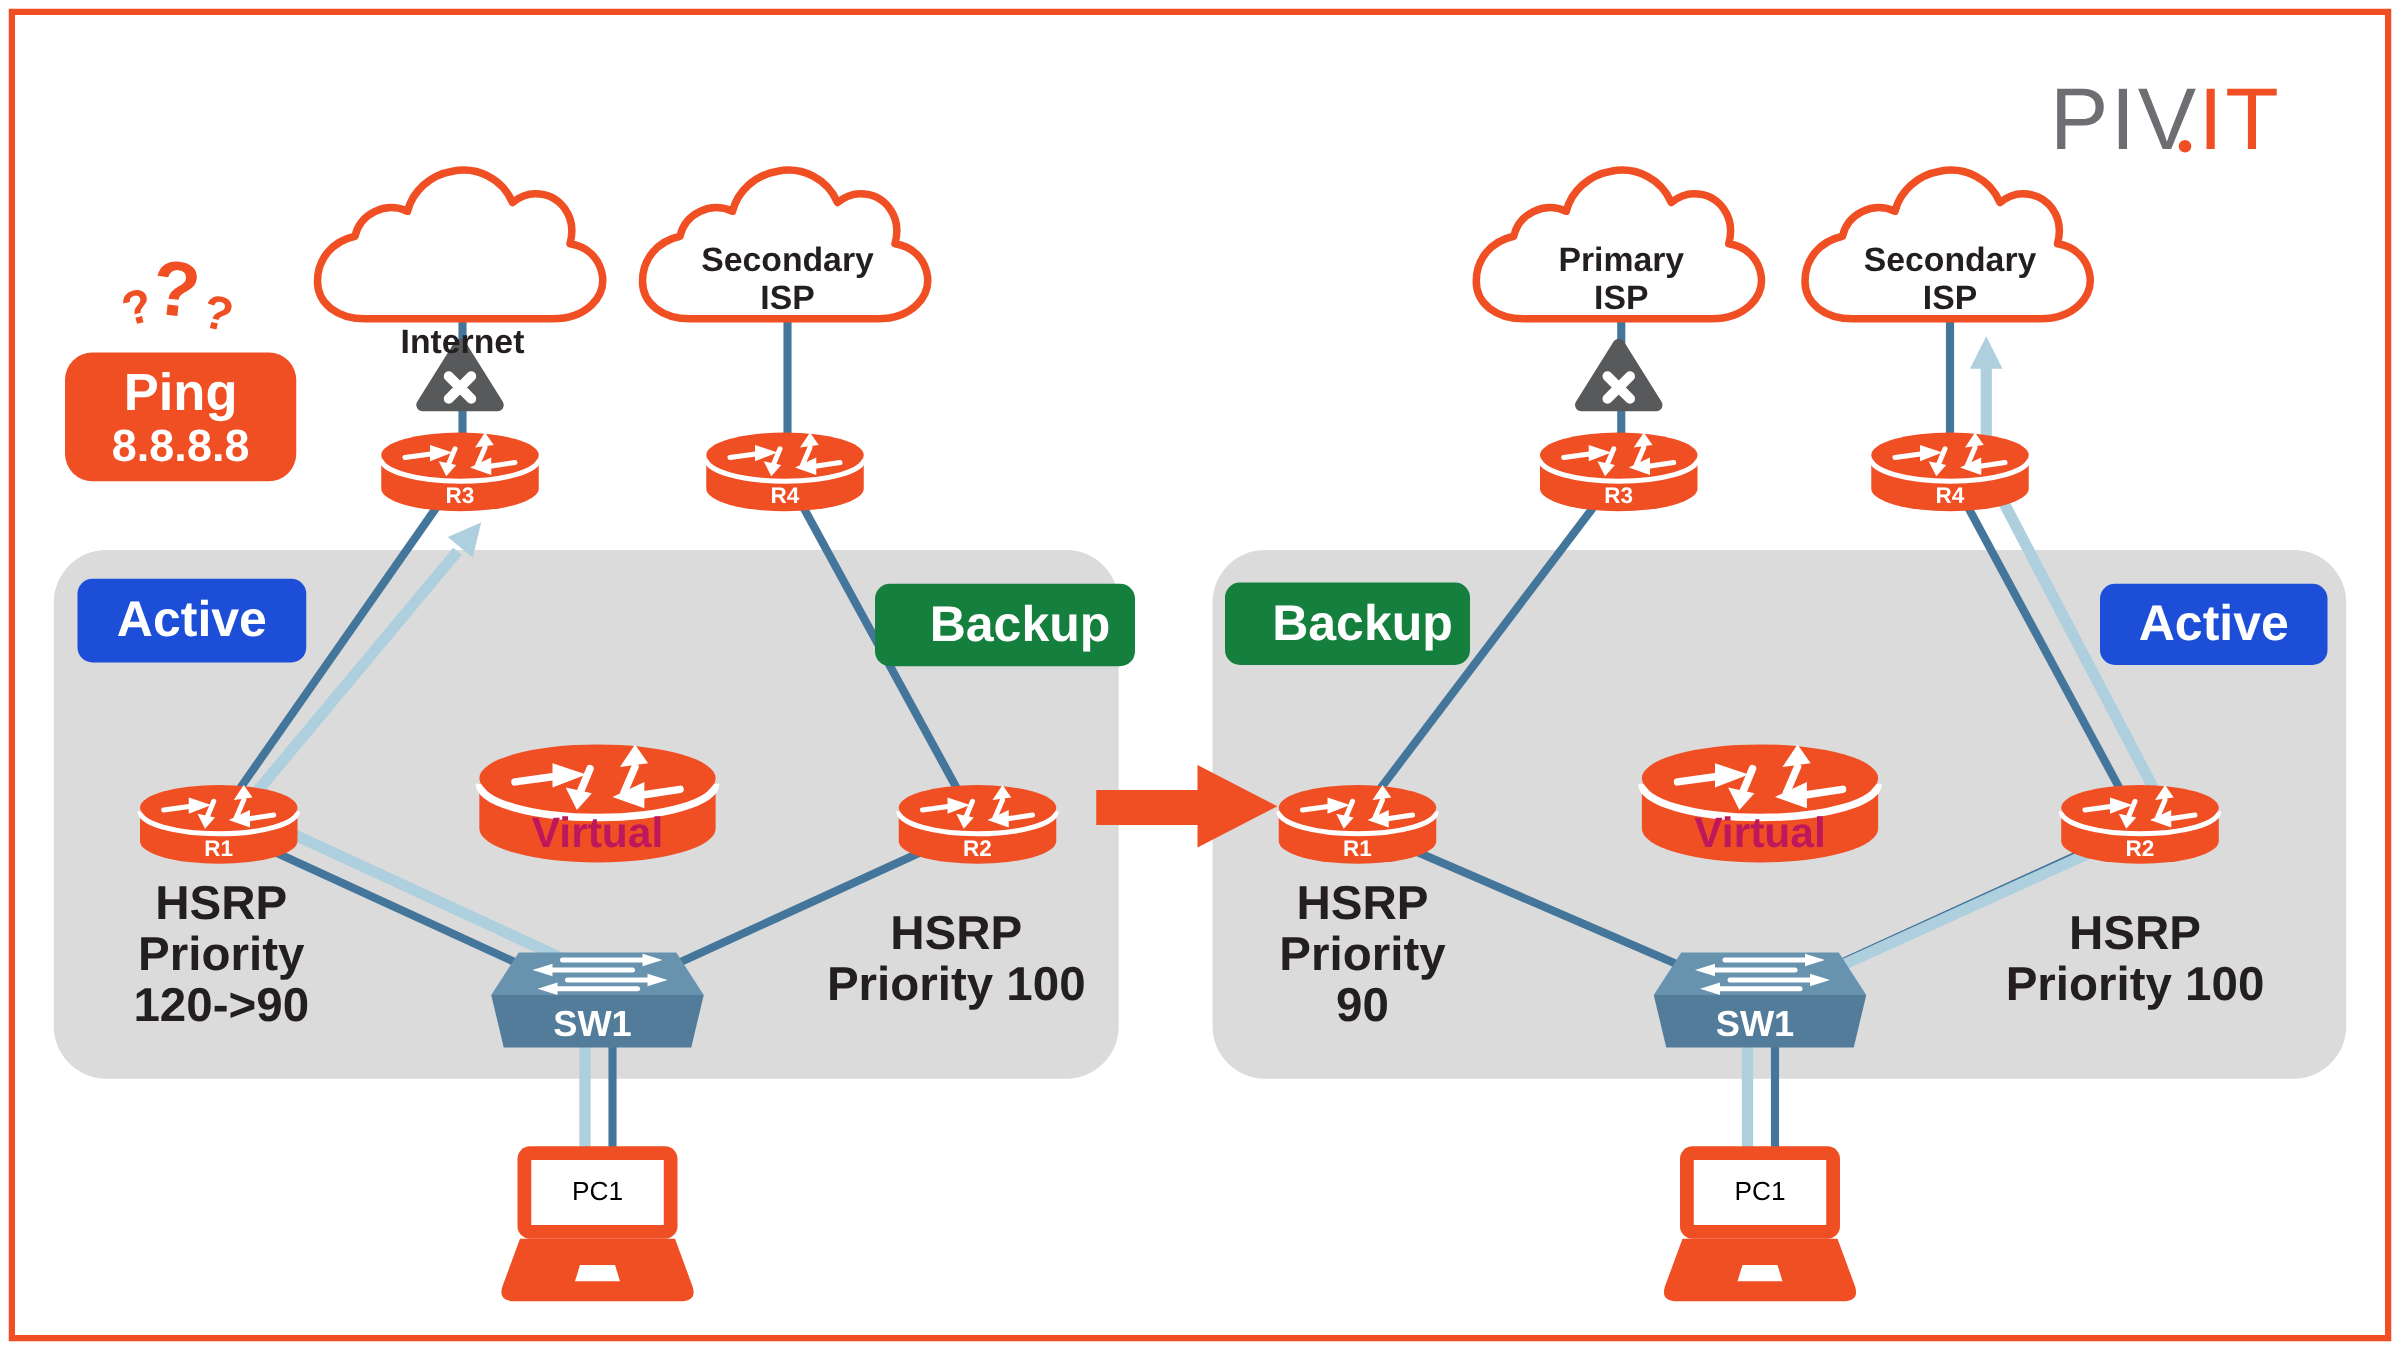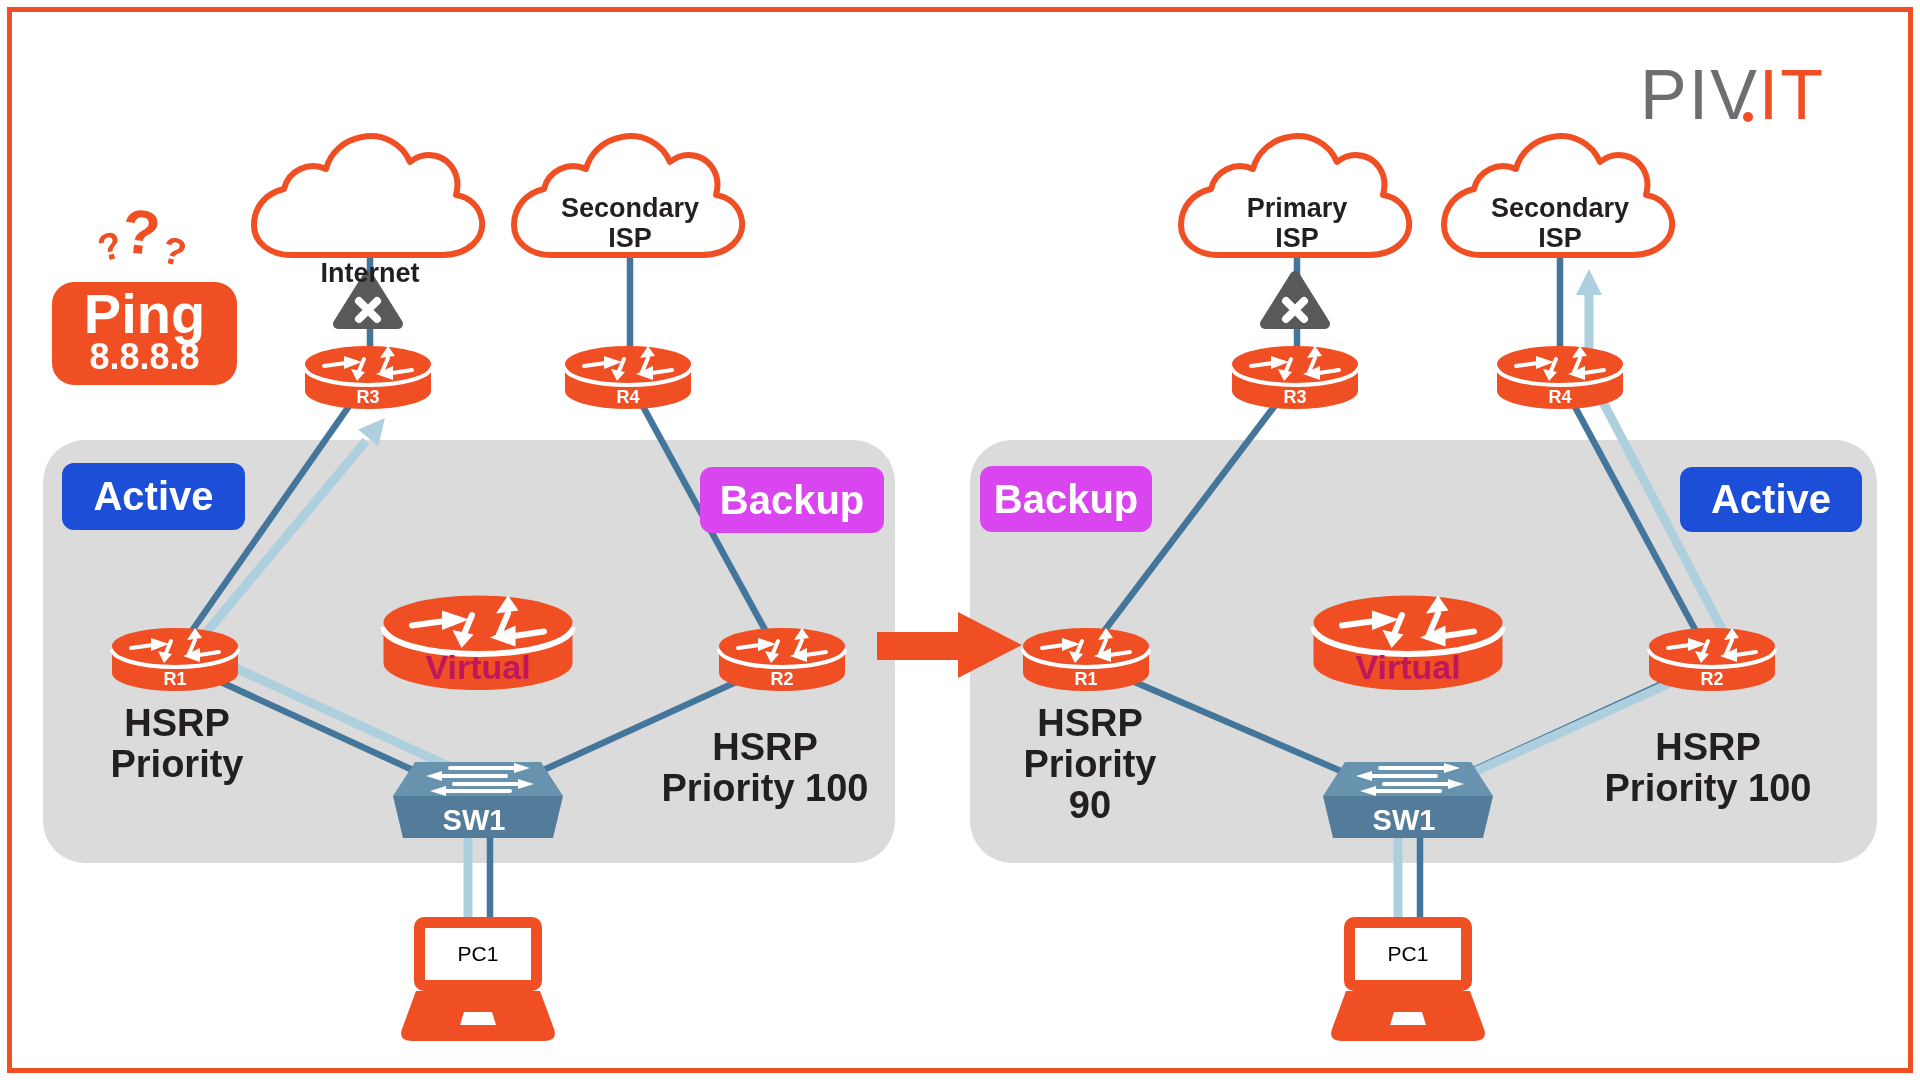--- a/index.html
+++ b/index.html
@@ -12,27 +12,27 @@
   svg.layer{position:absolute;left:0;top:0;}
   .ctr{position:absolute;transform:translate(-50%,-50%);text-align:center;white-space:nowrap;}
   .cloud-label{font-size:27px;font-weight:700;color:#231F20;line-height:30px;}
   .node-label{font-size:18px;font-weight:700;color:#ffffff;}
   .virtual-label{font-size:34px;font-weight:700;color:#be185d;}
   .sw-label{font-size:29px;font-weight:700;color:#ffffff;}
   .pc-label{font-size:21px;font-weight:400;color:#000000;}
   .badge{position:absolute;border-radius:12px;display:flex;align-items:center;justify-content:center;
          color:#ffffff;font-size:40px;font-weight:700;}
   .badge-active{background:#1d4ed8;}
-  .badge-backup{background:#d946ef;}
+  .badge-backup{background:#15803d;padding-left:24px;}
   .hsrp{position:absolute;width:280px;text-align:center;font-size:38px;line-height:41px;
         font-weight:700;color:#231F20;}
   .ping{position:absolute;left:52px;top:282px;width:185px;height:103px;background:#F04E23;
         border-radius:22px;color:#ffffff;display:flex;flex-direction:column;align-items:center;
         justify-content:center;font-weight:700;}
-  .ping .l1{font-size:56px;line-height:46px;}
+  .ping .l1{font-size:42px;line-height:46px;}
   .ping .l2{font-size:36px;line-height:40px;}
   .qmark{position:absolute;color:#F04E23;font-weight:700;transform:translate(-50%,-50%);}
   .q-big{font-size:62px;}
   .q-small{font-size:38px;}
   .logo{position:absolute;left:1640px;top:62px;font-size:70px;letter-spacing:2px;color:#6D6E71;line-height:66px;}
   .logo .orange{color:#F04E23;}
   .logo-dot{position:absolute;left:103px;top:50px;width:10px;height:10px;border-radius:50%;background:#F04E23;}
 </style>
 </head>
 <body>
@@ -162,20 +162,21 @@
   <div class="ctr node-label" style="left:782px;top:679px;">R2</div>
   <div class="ctr sw-label" style="left:474px;top:820px;">SW1</div>
   <div class="ctr pc-label" style="left:478px;top:954px;">PC1</div>
 
   <div class="badge badge-active" style="left:62px;top:463px;width:183px;height:67px;">Active</div>
   <div class="badge badge-backup" style="left:700px;top:467px;width:184px;height:66px;">Backup</div>
 
   <div class="hsrp" style="left:37px;top:703px;">
     <div>HSRP</div>
     <div>Priority</div>
+    <div>120-&gt;90</div>
   </div>
   <div class="hsrp" style="left:625px;top:727px;">
     <div>HSRP</div>
     <div>Priority 100</div>
   </div>
 
   <div class="ping">
     <div class="l1">Ping</div>
     <div class="l2">8.8.8.8</div>
   </div>

